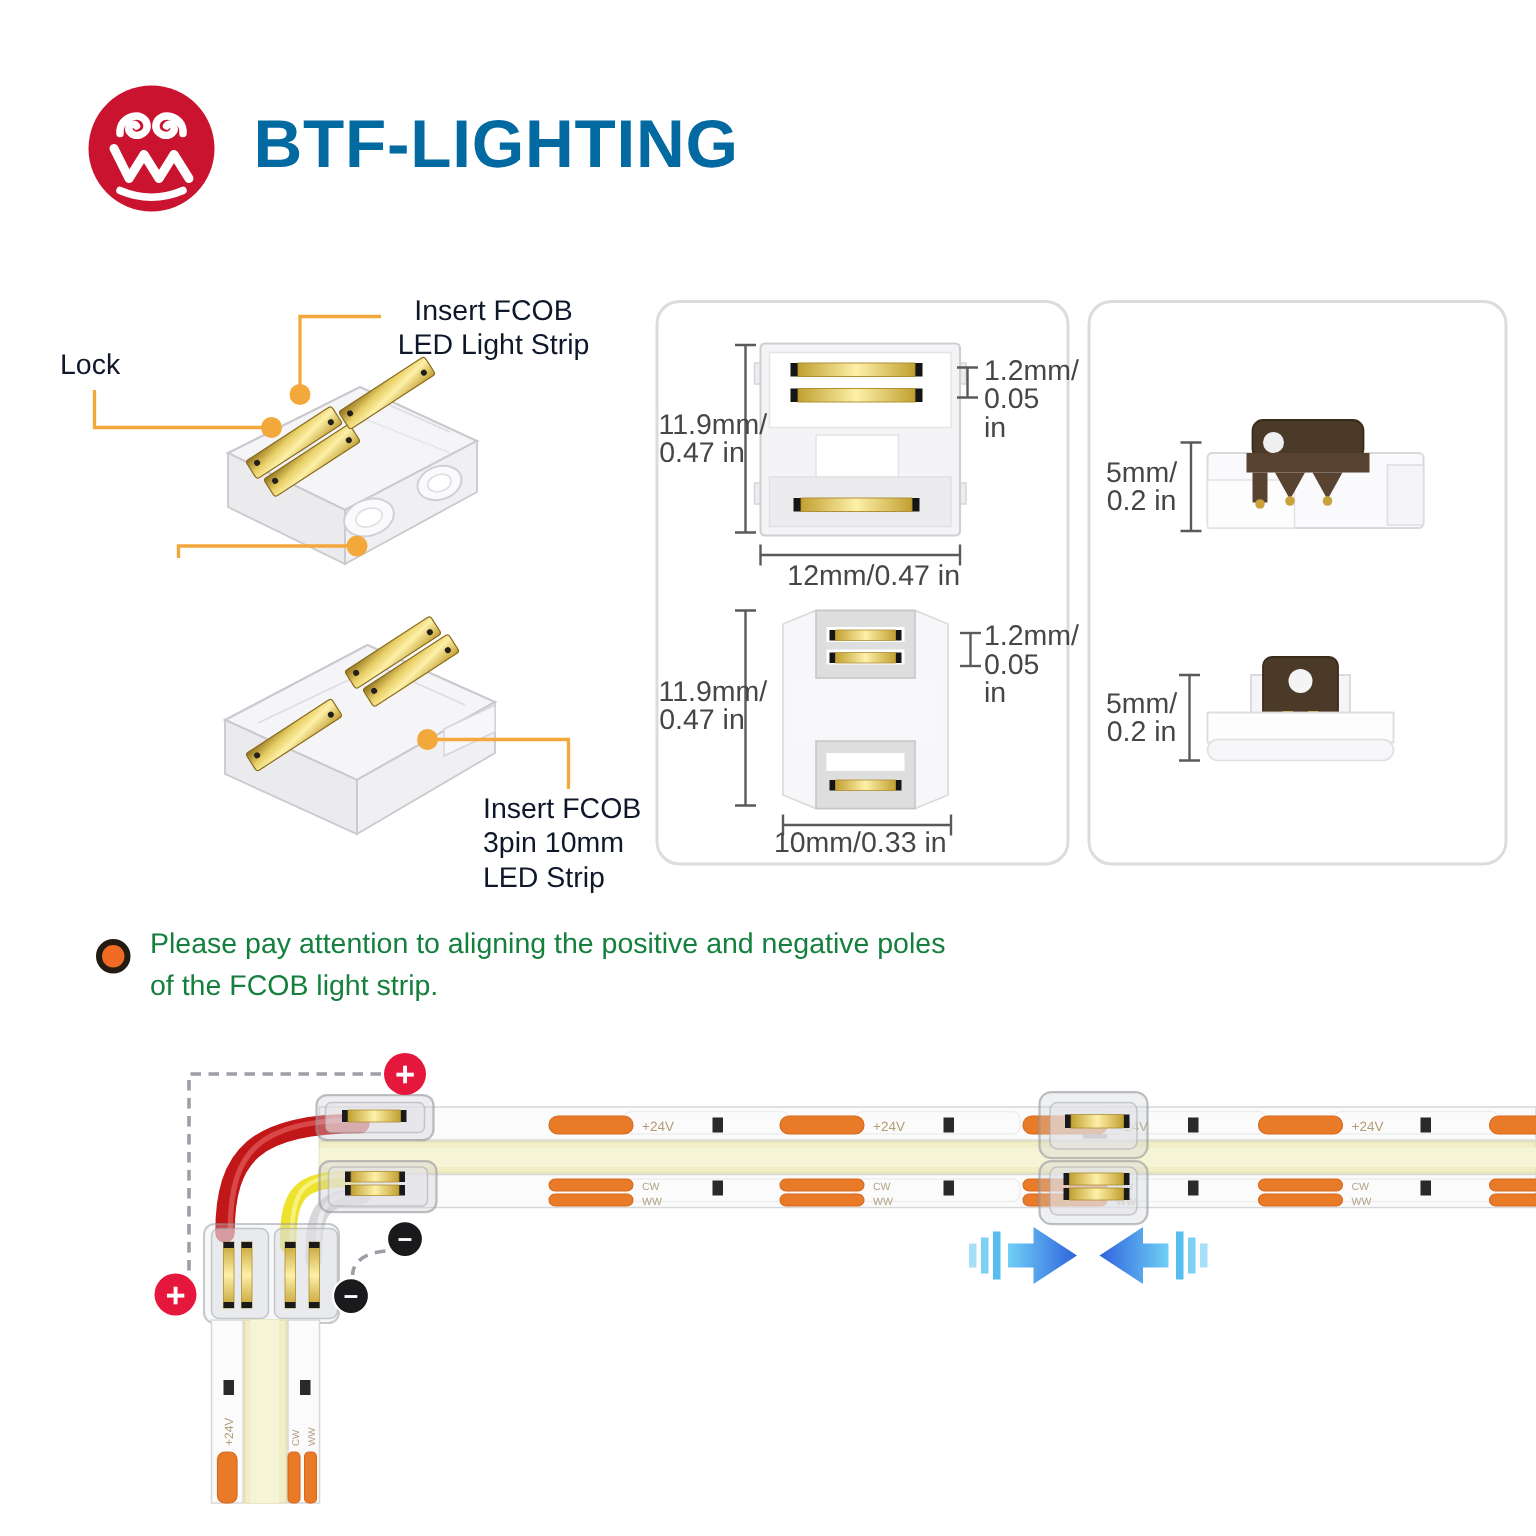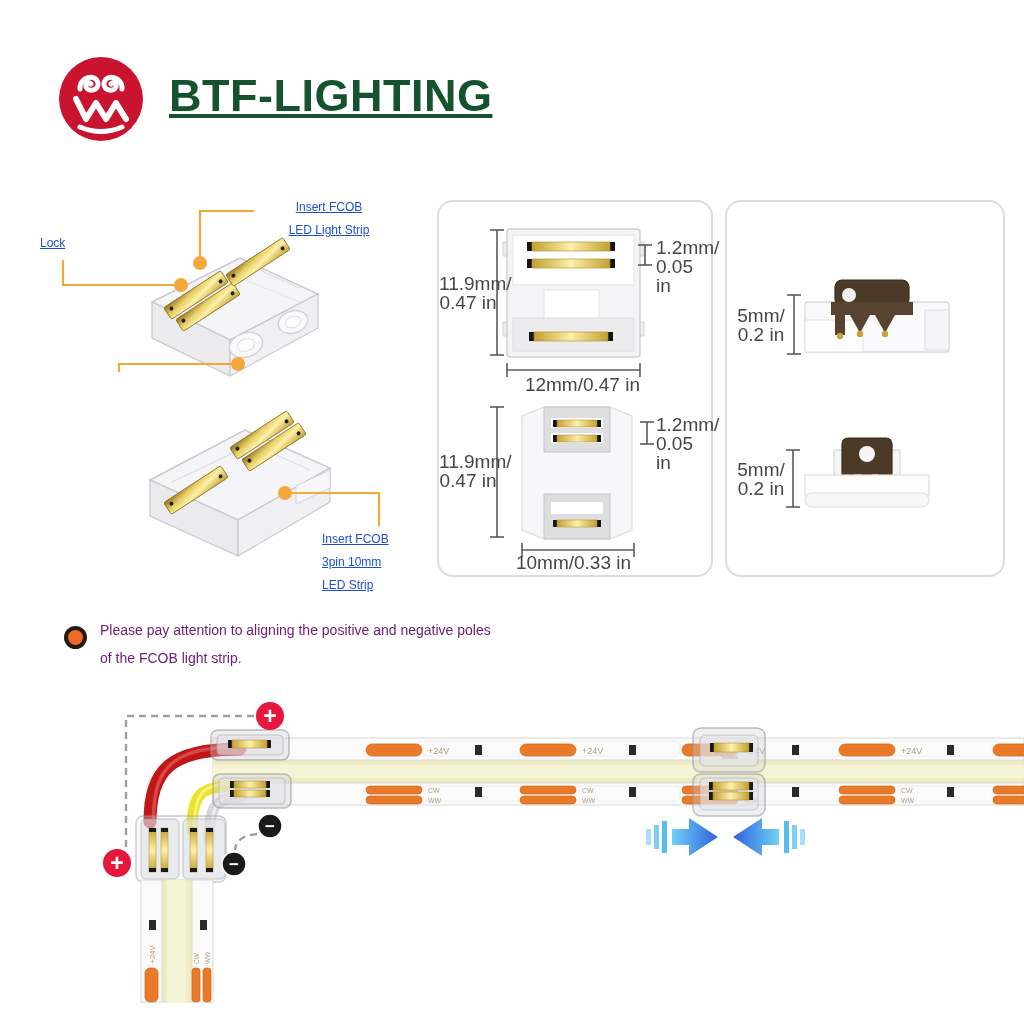--- a/index.html
+++ b/index.html
@@ -1,25 +1,25 @@
 <!DOCTYPE html>
 <html><head>
 <meta charset="utf-8">
 <style>
   html,body{margin:0;padding:0;background:#fff;}
   .canvas{position:relative;width:1024px;height:1024px;background:#ffffff;overflow:hidden;
           font-family:"Liberation Sans",sans-serif;}
   .abs{position:absolute;}
-  .title{font-size:45px;font-weight:700;color:#14532d;letter-spacing:0.5px;text-decoration:underline;}
-  .label{font-size:12px;color:#1d4ed8;line-height:23px;white-space:pre-line;text-decoration:underline;}
+  .title{font-size:45px;font-weight:700;color:#0369a1;letter-spacing:0.5px;}
+  .label{font-size:19px;color:#0f172a;line-height:23px;white-space:pre-line;}
   .dim{font-size:19px;color:#464646;line-height:19px;white-space:pre-line;}
   .panel{position:absolute;border:2px solid #dcdcdc;border-radius:16px;background:#fff;}
   .caution-bullet{position:absolute;width:15px;height:15px;border-radius:50%;
                   background:#F06A23;border:4px solid #221b12;}
-  .caution-text{font-size:14px;color:#701a75;line-height:28px;white-space:pre-line;}
+  .caution-text{font-size:19px;color:#15803d;line-height:28px;white-space:pre-line;}
   .ctr{text-align:center;}
   svg{display:block;}
 </style>
 </head>
 <body>
 
 <div class="canvas">
 
   <div class="abs" style="left:56px;top:53px;width:90px;height:90px;">
     <svg width="90" height="90" viewBox="0 0 90 90">

